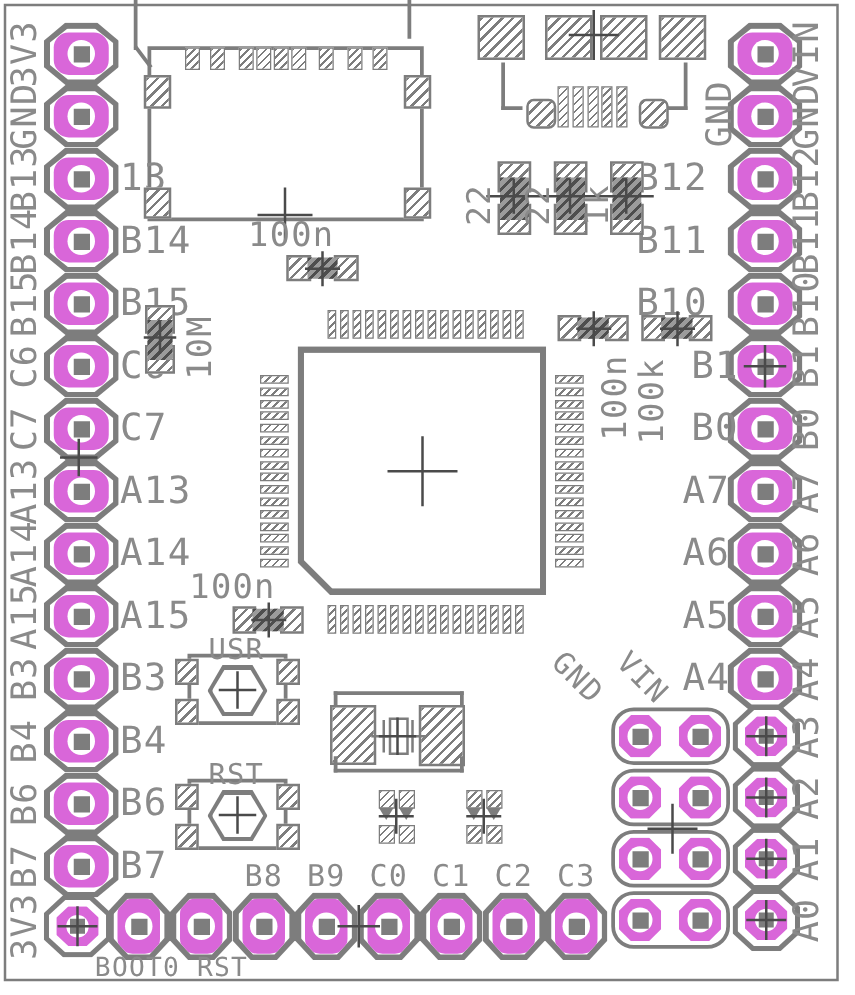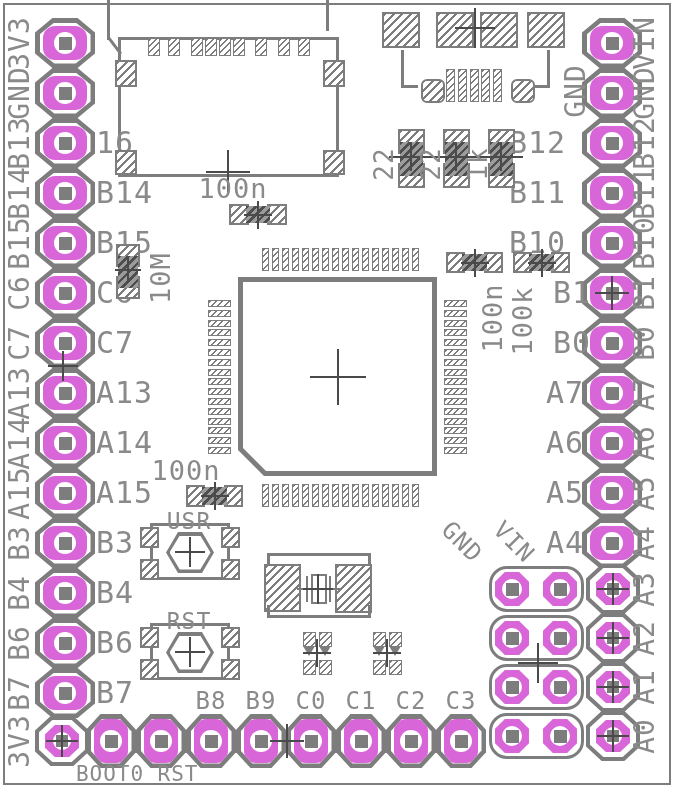--- a/index.html
+++ b/index.html
@@ -89,21 +89,21 @@
     <div class="abs oct" style="left: 35px; top: 118px; width: 60px; height: 50px; background: rgb(125, 125, 125);">
       <div class="abs oct" style="left: 4.5px; top: 4.5px; width: 51px; height: 41px; background: rgb(255, 255, 255);">
         <div class="abs" style="left: 3.5px; top: 3.5px; width: 44px; height: 34px; background: rgb(217, 102, 217); border-radius: 12px;">
           <div class="abs" style="left: 11px; top: 6px; width: 22px; height: 22px; background: rgb(255, 255, 255); border-radius: 50%;">
             <div class="abs" style="left: 4.5px; top: 4.5px; width: 13px; height: 13px; background: rgb(125, 125, 125);"></div>
           </div>
         </div>
       </div>
     </div>
     <div class="abs lbl" style="left: 20px; top: 143px; font-size: 28px; transform: translate(-50%, -50%) rotate(-90deg);">B13</div>
-    <div class="abs lbl" style="left: 96px; top: 143px; font-size: 30px; transform: translate(0px, -50%);">16</div>
+    <div class="abs lbl" style="left: 96px; top: 143px; font-size: 30px; transform: translate(0px, -50%);">13</div>
     <div class="abs oct" style="left: 35px; top: 168px; width: 60px; height: 50px; background: rgb(125, 125, 125);">
       <div class="abs oct" style="left: 4.5px; top: 4.5px; width: 51px; height: 41px; background: rgb(255, 255, 255);">
         <div class="abs" style="left: 3.5px; top: 3.5px; width: 44px; height: 34px; background: rgb(217, 102, 217); border-radius: 12px;">
           <div class="abs" style="left: 11px; top: 6px; width: 22px; height: 22px; background: rgb(255, 255, 255); border-radius: 50%;">
             <div class="abs" style="left: 4.5px; top: 4.5px; width: 13px; height: 13px; background: rgb(125, 125, 125);"></div>
           </div>
         </div>
       </div>
     </div>
     <div class="abs lbl" style="left: 20px; top: 193px; font-size: 28px; transform: translate(-50%, -50%) rotate(-90deg);">B14</div>

